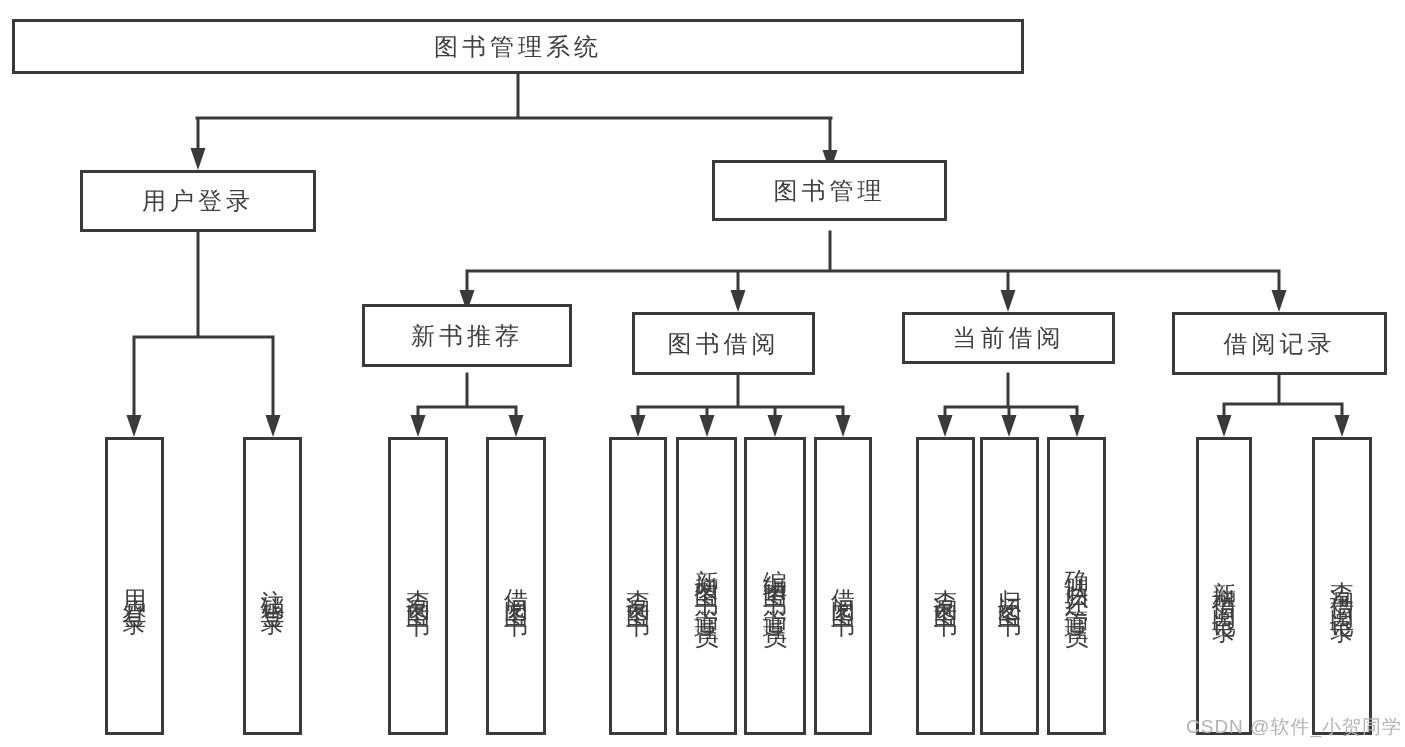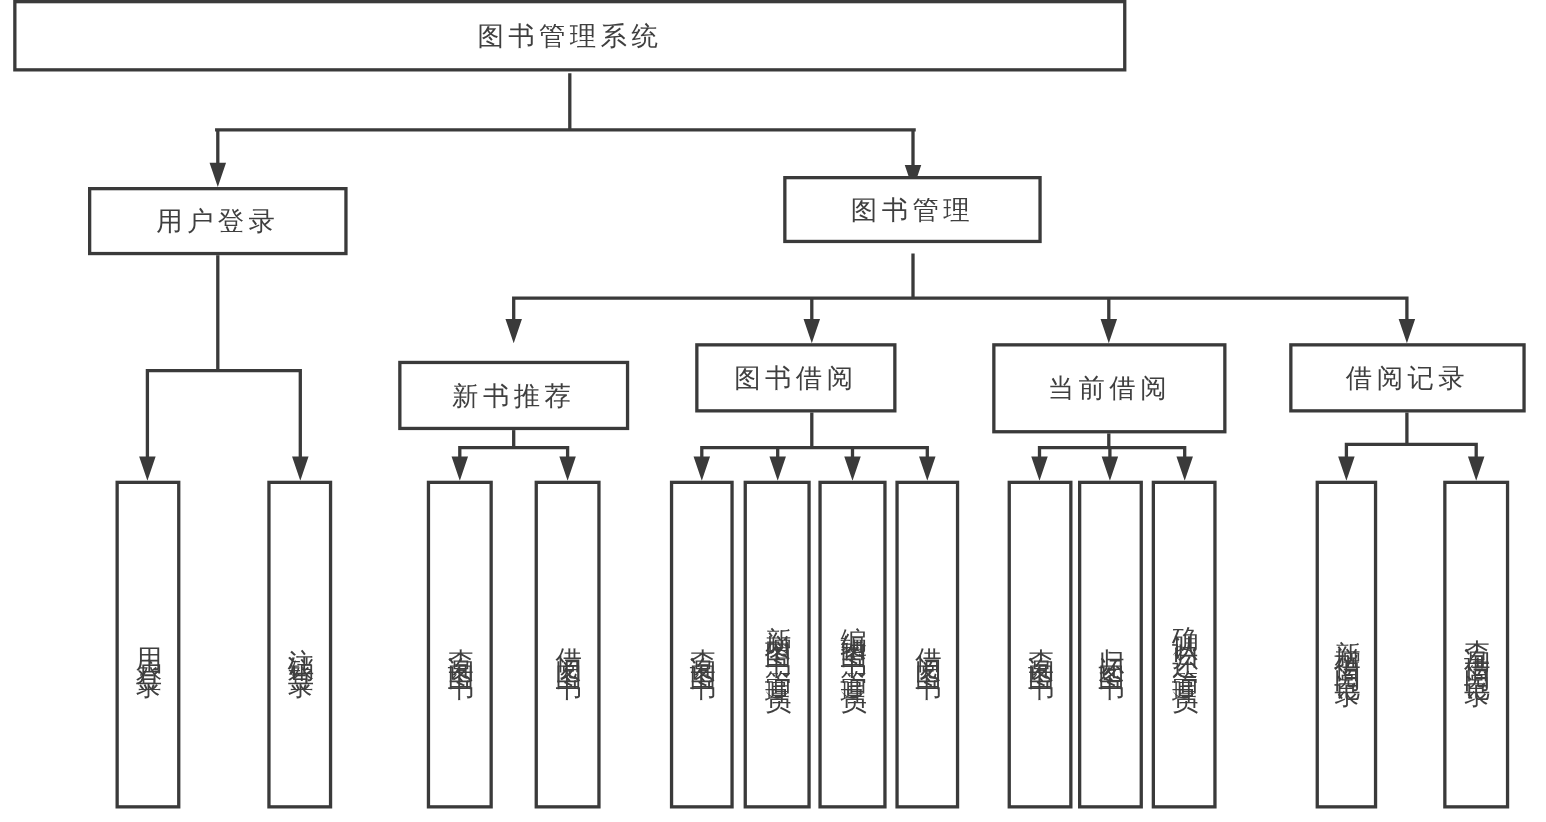--- a/index.html
+++ b/index.html
@@ -53,38 +53,38 @@
 </head>
 <body>
 
 <div class="stage">
 
   <svg class="connectors" width="1405" height="747" viewBox="0 0 1405 747" aria-hidden="true">
     <path d="M518 68V118 M197 118H831 M198 118V152 M830 118V154 M198 231V337 M134 337H273 M134 337V418 M273 337V418 M830 232V271 M467 271H1279 M467 271V293 M738 271V293 M1008 271V293 M1279 271V293 M467 374V407 M418 407H516 M418 407V418 M516 407V418 M738 374V407 M638 407H843 M638 407V418 M707 407V418 M775 407V418 M843 407V418 M1008 374V407 M945 407H1077 M945 407V418 M1009 407V418 M1077 407V418 M1279 374V404 M1224 404H1342 M1224 404V418 M1342 404V418" fill="none" stroke="var(--line)" stroke-width="3" stroke-linecap="square"></path>
     <path d="M190.5 148h15L198 170Z M822.5 150h15L830 172Z M126.5 415h15L134 437Z M265.5 415h15L273 437Z M459.5 290h15L467 312Z M730.5 290h15L738 312Z M1000.5 290h15L1008 312Z M1271.5 290h15L1279 312Z M410.5 415h15L418 437Z M508.5 415h15L516 437Z M630.5 415h15L638 437Z M699.5 415h15L707 437Z M767.5 415h15L775 437Z M835.5 415h15L843 437Z M937.5 415h15L945 437Z M1001.5 415h15L1009 437Z M1069.5 415h15L1077 437Z M1216.5 415h15L1224 437Z M1334.5 415h15L1342 437Z" fill="var(--line)" stroke="none"></path>
   </svg>
 
-  <div class="node hnode" style="left:12px;top:0;width:1012px;height:65px;align-items:center;">
+  <div class="node hnode" style="left:12px;top:19px;width:1012px;height:55px;align-items:center;">
     <span>图书管理系统</span>
   </div>
 
   <div class="node hnode" style="left:80px;top:170px;width:236px;height:62px;">
     <span>用户登录</span>
   </div>
   <div class="node hnode" style="left:712px;top:160px;width:235px;height:61px;">
     <span>图书管理</span>
   </div>
 
-  <div class="node hnode" style="left:362px;top:328px;width:210px;height:63px;">
+  <div class="node hnode" style="left:362px;top:304px;width:210px;height:63px;">
     <span>新书推荐</span>
   </div>
   <div class="node hnode" style="left:632px;top:312px;width:183px;height:63px;">
     <span>图书借阅</span>
   </div>
-  <div class="node hnode" style="left:902px;top:312px;width:213px;height:82px;">
+  <div class="node hnode" style="left:902px;top:312px;width:213px;height:52px;">
     <span>当前借阅</span>
   </div>
   <div class="node hnode" style="left:1172px;top:312px;width:215px;height:63px;">
     <span>借阅记录</span>
   </div>
 
   <div class="node leaf" style="left:105px;top:437px;width:59px;height:298px;">
     <span class="leaf-label">用户登录</span>
   </div>
   <div class="node leaf" style="left:243px;top:437px;width:59px;height:298px;">
@@ -121,13 +121,14 @@
     <span class="leaf-label">确认归还（管理员）</span>
   </div>
 
   <div class="node leaf" style="left:1196px;top:437px;width:56px;height:298px;">
     <span class="leaf-label">新增借阅记录</span>
   </div>
   <div class="node leaf" style="left:1312px;top:437px;width:60px;height:298px;">
     <span class="leaf-label">查询借阅记录</span>
   </div>
 
+  <div class="watermark">CSDN @软件_小贺同学</div>
 </div>
 
 </body></html>

